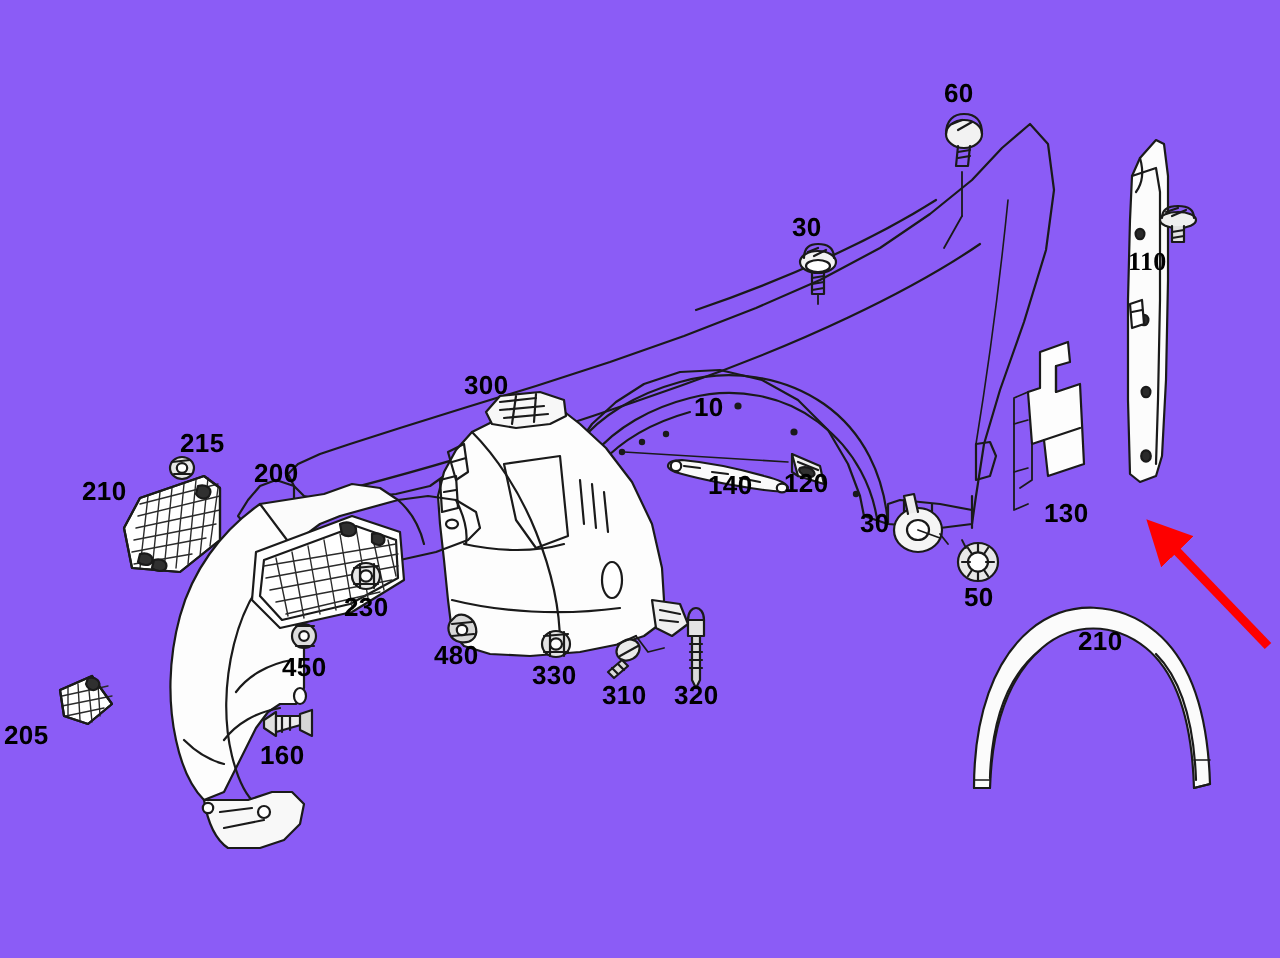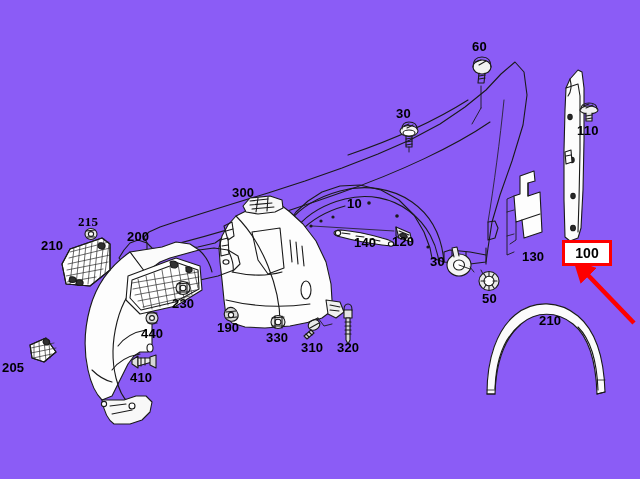--- a/index.html
+++ b/index.html
@@ -343,47 +343,44 @@
         <path d="M346 318 L350 318 L350 340 L348 344 L346 340 Z" fill="#dadada"></path>
         <path d="M345 322 L351 322 M345 326 L351 326 M345 330 L351 330 M345 334 L351 334"></path>
         <path d="M344 310 C344 306 346 304 348 304 C350 304 352 306 352 310"></path>
       </g>
 
     </g>
   </svg>
 
   <div class="callout" style="left:472px; top:40px;">60</div>
   <div class="callout" style="left:396px; top:107px;">30</div>
-  <div class="callout" style="left:577px; top:124px;">110</div>
+  <div class="callout" style="left:564px; top:124px;font-family:Liberation Serif, serif;">110</div>
   <div class="callout" style="left:347px; top:160px;margin-top:37px;">10</div>
   <div class="callout" style="left:232px; top:186px;">300</div>
-  <div class="callout" style="left:78px;  top:215px;font-family:Liberation Serif, serif;">215</div>
+  <div class="callout" style="left:90px;  top:215px;">215</div>
   <div class="callout" style="left:41px;  top:239px;">210</div>
   <div class="callout" style="left:127px; top:230px;">200</div>
   <div class="callout" style="left:354px; top:236px;">140</div>
   <div class="callout" style="left:392px; top:235px;">120</div>
   <div class="callout" style="left:430px; top:255px;">30</div>
   <div class="callout" style="left:522px; top:250px;">130</div>
   <div class="callout" style="left:172px; top:297px;">230</div>
-  <div class="callout" style="left:141px; top:327px;">440</div>
+  <div class="callout" style="left:141px; top:327px;">450</div>
   <div class="callout" style="left:482px; top:292px;">50</div>
-  <div class="callout" style="left:217px; top:321px;">190</div>
+  <div class="callout" style="left:217px; top:321px;">480</div>
   <div class="callout" style="left:266px; top:331px;">330</div>
   <div class="callout" style="left:301px; top:341px;">310</div>
   <div class="callout" style="left:337px; top:341px;">320</div>
   <div class="callout" style="left:539px; top:314px;">210</div>
   <div class="callout" style="left:2px;  top:361px;">205</div>
-  <div class="callout" style="left:130px; top:371px;">410</div>
+  <div class="callout" style="left:130px; top:371px;">160</div>
 
   <svg style="position:absolute; left:0; top:0; width:640px; height:479px; pointer-events:none;" viewBox="0 0 640 479">
     <defs>
       <marker id="red-arrowhead" markerWidth="5" markerHeight="5" refX="1.2" refY="2.5" orient="auto">
         <path d="M0,0 L5,2.5 L0,5 Z" fill="#fe0000"></path>
       </marker>
     </defs>
     <line x1="634" y1="323" x2="585" y2="272" stroke="#fe0000" stroke-width="4.5" marker-end="url(#red-arrowhead)"></line>
   </svg>
 
-  <div class="highlight-box" style="left:562px; top:240px; width:50px; height:26px;">
-    <span class="hl-label">100</span>
-  </div>
 
 </div>
 
 </body></html>

